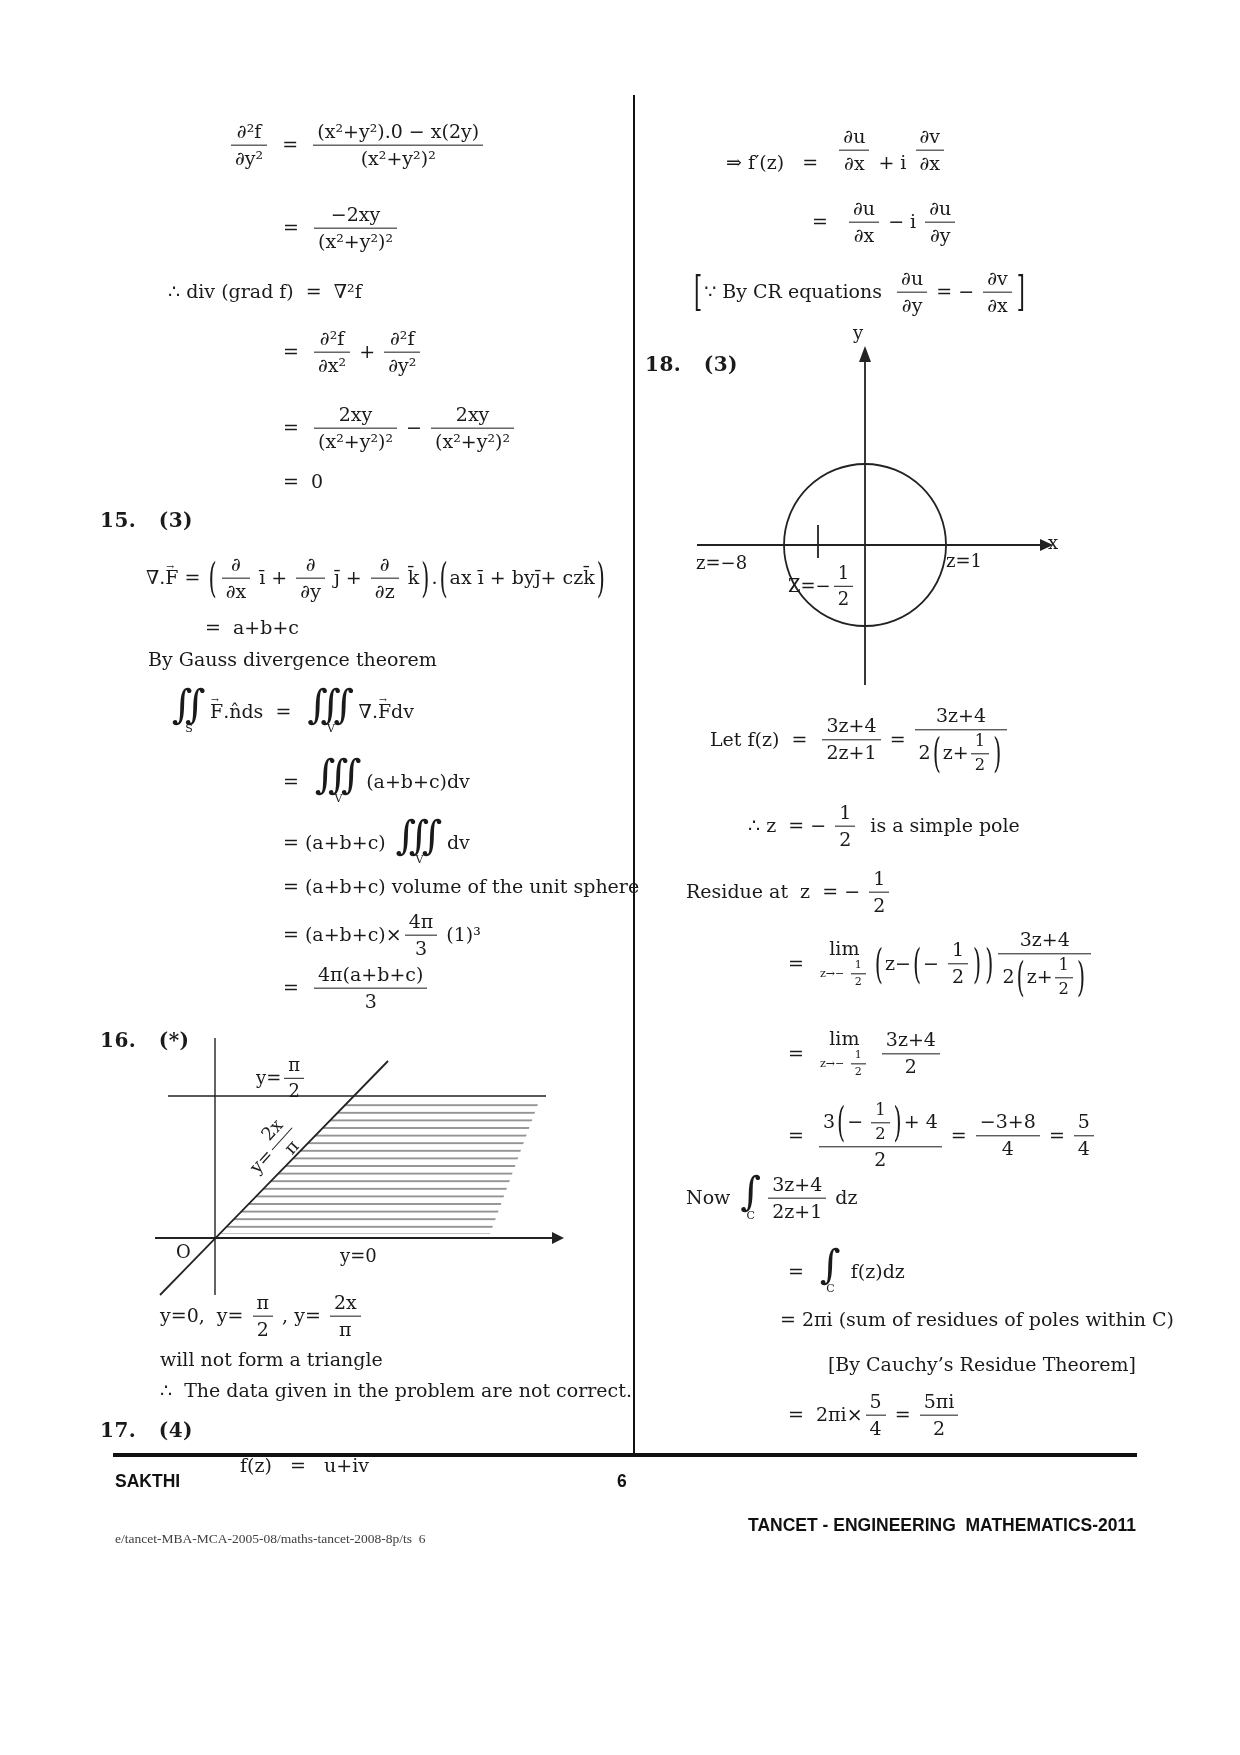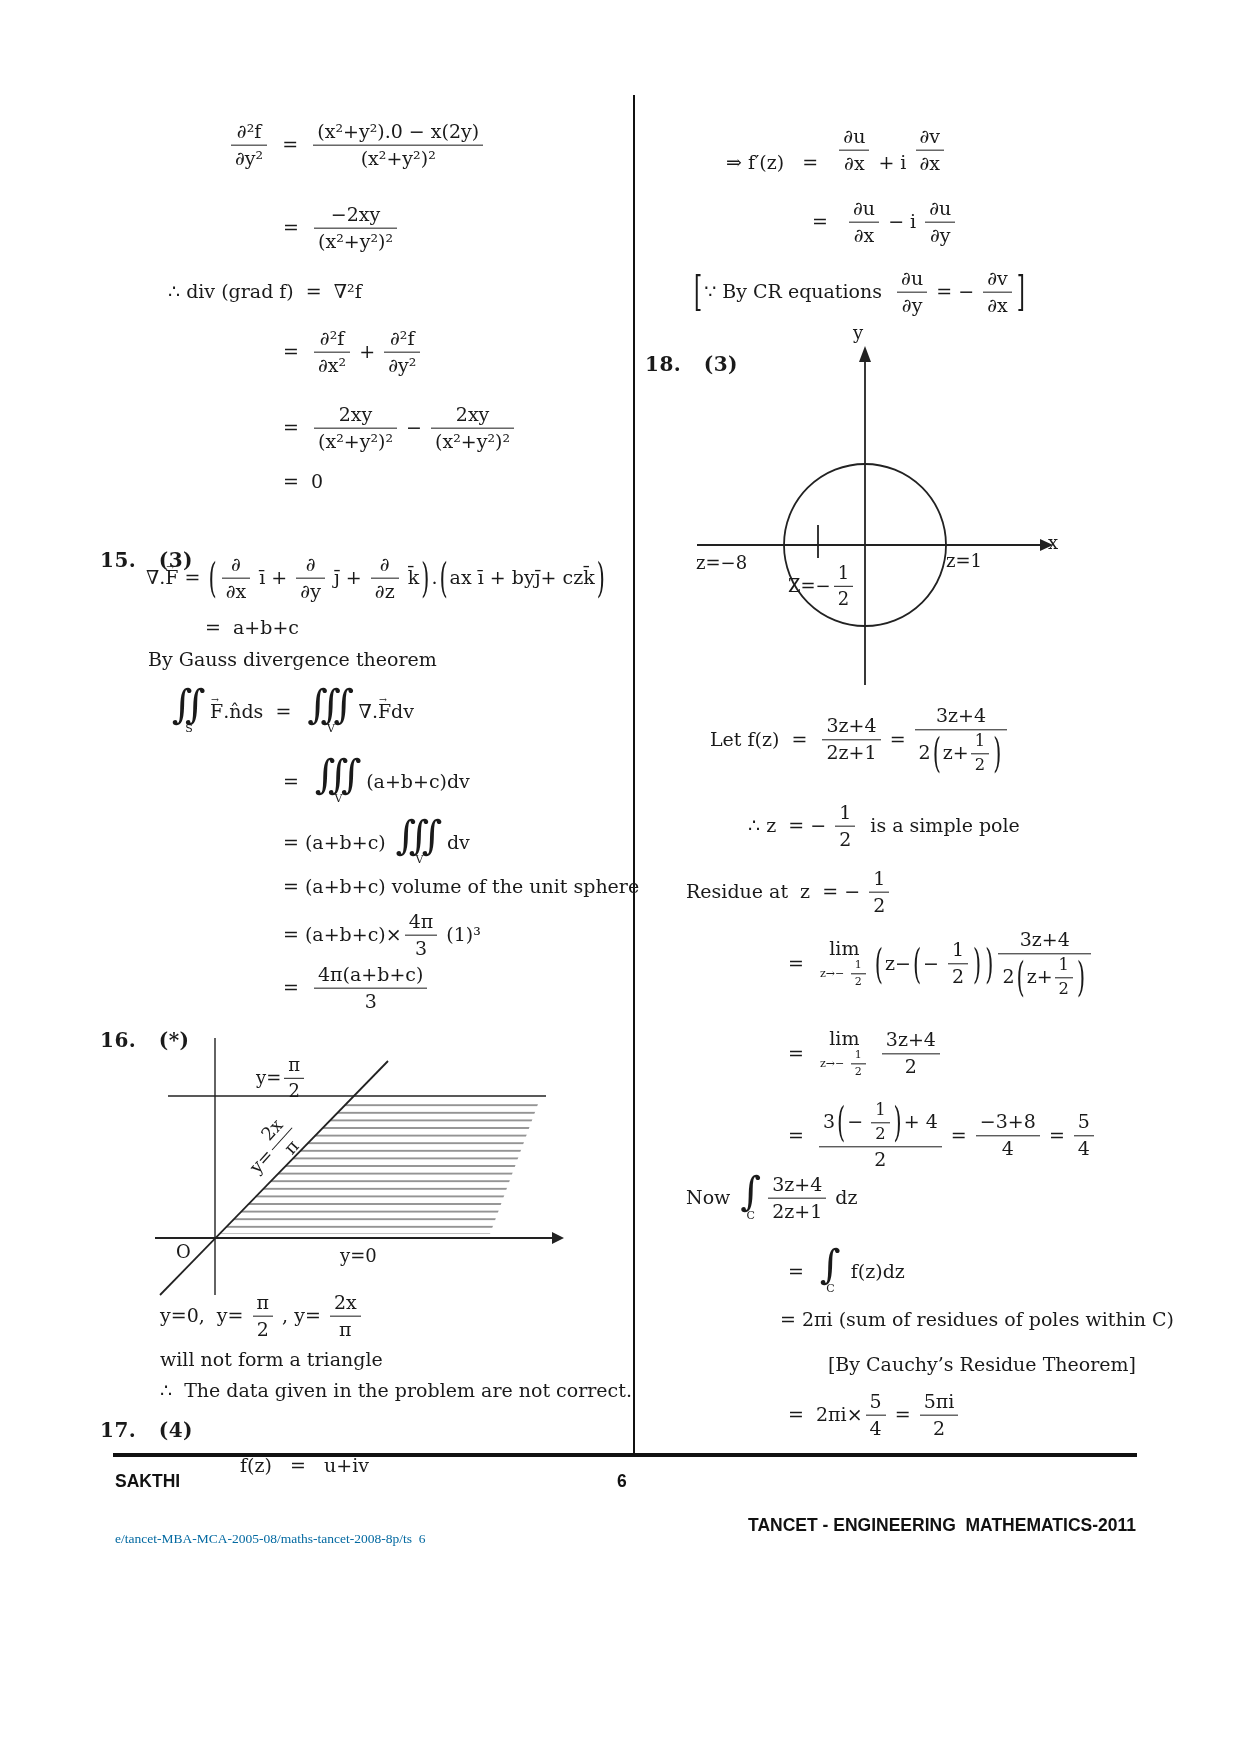--- a/index.html
+++ b/index.html
@@ -23,21 +23,21 @@
   .ustack>.ubelow{font-size:.58em;line-height:1.1;margin-top:1px;}
   .ubelow .frac>.num{border-bottom-width:1px;padding:0 2px 1px;}
   .bigbr{display:inline-block;transform:scaleY(2.0);font-size:1.1em;font-weight:400;margin:0 2px;}
   .vec{position:relative;display:inline-block;}
   .vec::after{content:"\2192";position:absolute;left:1px;top:-0.62em;font-size:.5em;}
   svg{position:absolute;}
   .divider{position:absolute;background:#111;}
   .footer-rule{position:absolute;background:#111;}
   .footer-text{position:absolute;font-family:"Liberation Sans", sans-serif;font-weight:700;
         font-size:17.5px;color:#111;white-space:pre;}
-  .path-text{position:absolute;font-family:"Liberation Serif", serif;font-size:13.5px;color:#0369a1;white-space:pre;text-align:center;}
+  .path-text{position:absolute;font-family:"Liberation Serif", serif;font-size:13.5px;color:#404040;white-space:pre;text-align:center;}
 </style>
 </head>
 <body>
 
 <div id="page">
 
   <div class="divider" style="left:633px;top:95px;width:2px;height:1362px;"></div>
 
   <svg style="left:140px;top:1033px;" width="430" height="270" viewBox="0 0 430 270">
     <defs>
@@ -62,21 +62,21 @@
     <line x1="178" y1="207" x2="178" y2="240" stroke="#222" stroke-width="1.8"></line>
   </svg>
 
   <div id="lines-layer">
       <div class="line" style="left: 228px; top: 145px;"><span class="frac"><span class="num"><span class="tk">∂²f</span></span><span class="den"><span class="tk">∂y²</span></span></span><span class="tk">  =  </span><span class="frac"><span class="num"><span class="tk">(x²+y²).0 − x(2y)</span></span><span class="den"><span class="tk">(x²+y²)²</span></span></span></div>
       <div class="line" style="left: 283px; top: 228px;"><span class="tk">=  </span><span class="frac"><span class="num"><span class="tk">−2xy</span></span><span class="den"><span class="tk">(x²+y²)²</span></span></span></div>
       <div class="line" style="left: 168px; top: 292px;"><span class="tk">∴ div (grad f)  =  ∇²f</span></div>
       <div class="line" style="left: 283px; top: 352px;"><span class="tk">=  </span><span class="frac"><span class="num"><span class="tk">∂²f</span></span><span class="den"><span class="tk">∂x²</span></span></span><span class="tk"> + </span><span class="frac"><span class="num"><span class="tk">∂²f</span></span><span class="den"><span class="tk">∂y²</span></span></span></div>
       <div class="line" style="left: 283px; top: 428px;"><span class="tk">=  </span><span class="frac"><span class="num"><span class="tk">2xy</span></span><span class="den"><span class="tk">(x²+y²)²</span></span></span><span class="tk"> − </span><span class="frac"><span class="num"><span class="tk">2xy</span></span><span class="den"><span class="tk">(x²+y²)²</span></span></span></div>
       <div class="line" style="left: 283px; top: 482px;"><span class="tk">=  0</span></div>
-      <div class="line head" style="left: 100px; top: 520px; margin-top: 40px;"><span class="tk">15.   (3)</span></div>
+      <div class="line head" style="left: 100px; top: 520px;"><span class="tk">15.   (3)</span></div>
       <div class="line" style="left: 146px; top: 578px;"><span class="tk">∇.</span><span class="vec">F</span><span class="tk"> = </span><span class="bigbr">(</span><span class="frac"><span class="num"><span class="tk">∂</span></span><span class="den"><span class="tk">∂x</span></span></span><span class="tk"> ī + </span><span class="frac"><span class="num"><span class="tk">∂</span></span><span class="den"><span class="tk">∂y</span></span></span><span class="tk"> j̄ + </span><span class="frac"><span class="num"><span class="tk">∂</span></span><span class="den"><span class="tk">∂z</span></span></span><span class="tk"> k̄</span><span class="bigbr">)</span><span class="tk">.</span><span class="bigbr">(</span><span class="tk">ax ī + byj̄+ czk̄</span><span class="bigbr">)</span></div>
       <div class="line" style="left: 205px; top: 628px;"><span class="tk">=  a+b+c</span></div>
       <div class="line" style="left: 148px; top: 660px;"><span class="tk">By Gauss divergence theorem</span></div>
       <div class="line" style="left: 168px; top: 712px;"><span class="ustack"><span class="umain intg"><span class="tk">∬</span></span><span class="ubelow"><span class="tk">S</span></span></span><span class="vec">F</span><span class="tk">.n̂ds</span><span class="tk">  =  </span><span class="ustack"><span class="umain intg"><span class="tk">∭</span></span><span class="ubelow"><span class="tk">V</span></span></span><span class="tk">∇.</span><span class="vec">F</span><span class="tk">dv</span></div>
       <div class="line" style="left: 283px; top: 782px;"><span class="tk">=  </span><span class="ustack"><span class="umain intg"><span class="tk">∭</span></span><span class="ubelow"><span class="tk">V</span></span></span><span class="tk">(a+b+c)dv</span></div>
       <div class="line" style="left: 283px; top: 843px;"><span class="tk">= (a+b+c) </span><span class="ustack"><span class="umain intg"><span class="tk">∭</span></span><span class="ubelow"><span class="tk">V</span></span></span><span class="tk">dv</span></div>
       <div class="line" style="left: 283px; top: 887px;"><span class="tk">= (a+b+c) volume of the unit sphere</span></div>
       <div class="line" style="left: 283px; top: 935px;"><span class="tk">= (a+b+c)×</span><span class="frac"><span class="num"><span class="tk">4π</span></span><span class="den"><span class="tk">3</span></span></span><span class="tk"> (1)³</span></div>
       <div class="line" style="left: 283px; top: 988px;"><span class="tk">=  </span><span class="frac"><span class="num"><span class="tk">4π(a+b+c)</span></span><span class="den"><span class="tk">3</span></span></span></div>
       <div class="line head" style="left: 100px; top: 1040px;"><span class="tk">16.   (*)</span></div>

